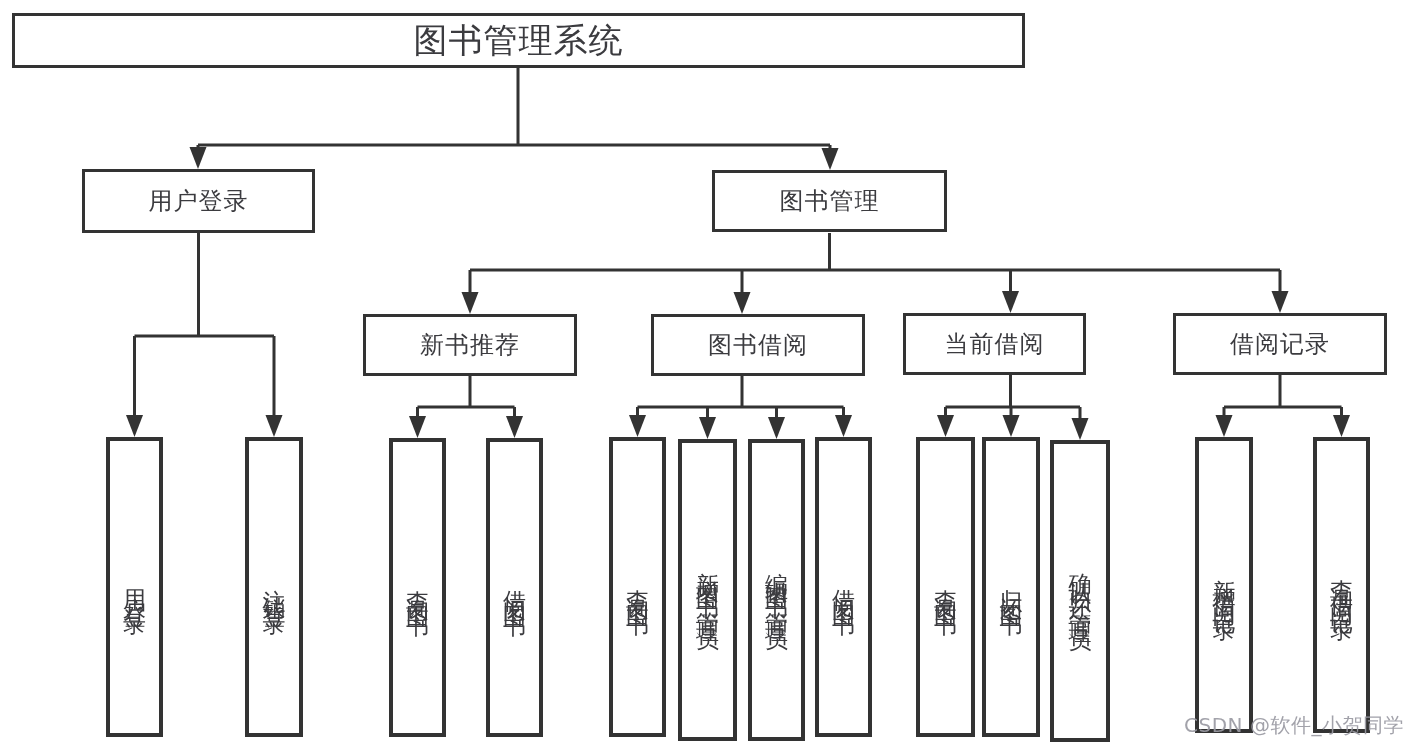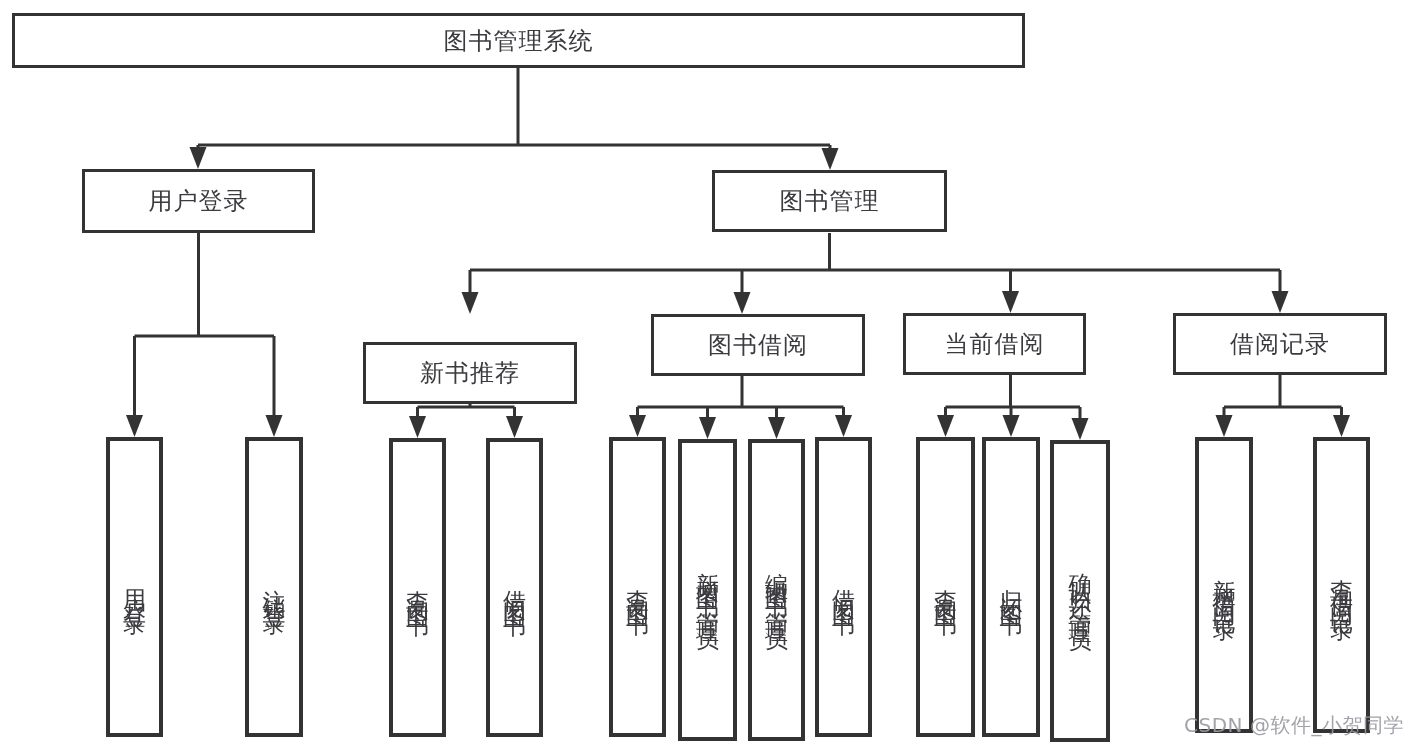--- a/index.html
+++ b/index.html
@@ -100,26 +100,26 @@
       <polygon points="768,417 785,417 776.5,439"></polygon>
       <polygon points="835,415 852,415 843.5,437"></polygon>
       <polygon points="937,415 954,415 945.5,437"></polygon>
       <polygon points="1002.5,415 1019.5,415 1011,437"></polygon>
       <polygon points="1071.5,418 1088.5,418 1080,440"></polygon>
       <polygon points="1215.5,415 1232.5,415 1224,437"></polygon>
       <polygon points="1333,415 1350,415 1341.5,437"></polygon>
     </g>
   </svg>
 
-  <div class="box" style="left:12px; top:13px; width:1013px; height:55px; font-size:24px;">图书管理系统</div>
+  <div class="box" style="left:12px; top:13px; width:1013px; height:55px; font-size:34px;">图书管理系统</div>
 
   <div class="box" style="left:82px; top:169px; width:233px; height:64px;">用户登录</div>
   <div class="box" style="left:712px; top:170px; width:235px; height:62px;">图书管理</div>
 
-  <div class="box" style="left:363px; top:314px; width:214px; height:62px;margin-top:28px;">新书推荐</div>
+  <div class="box" style="left:363px; top:314px; width:214px; height:62px;">新书推荐</div>
   <div class="box" style="left:651px; top:314px; width:214px; height:62px;">图书借阅</div>
   <div class="box" style="left:903px; top:313px; width:183px; height:62px;">当前借阅</div>
   <div class="box" style="left:1173px; top:313px; width:214px; height:62px;">借阅记录</div>
 
   <div class="leaf" style="left:106px; top:437px; width:57px; height:300px;">
     <span class="vtext">用户登录</span>
   </div>
   <div class="leaf" style="left:245px; top:437px; width:58px; height:300px;">
     <span class="vtext">注销登录</span>
   </div>

